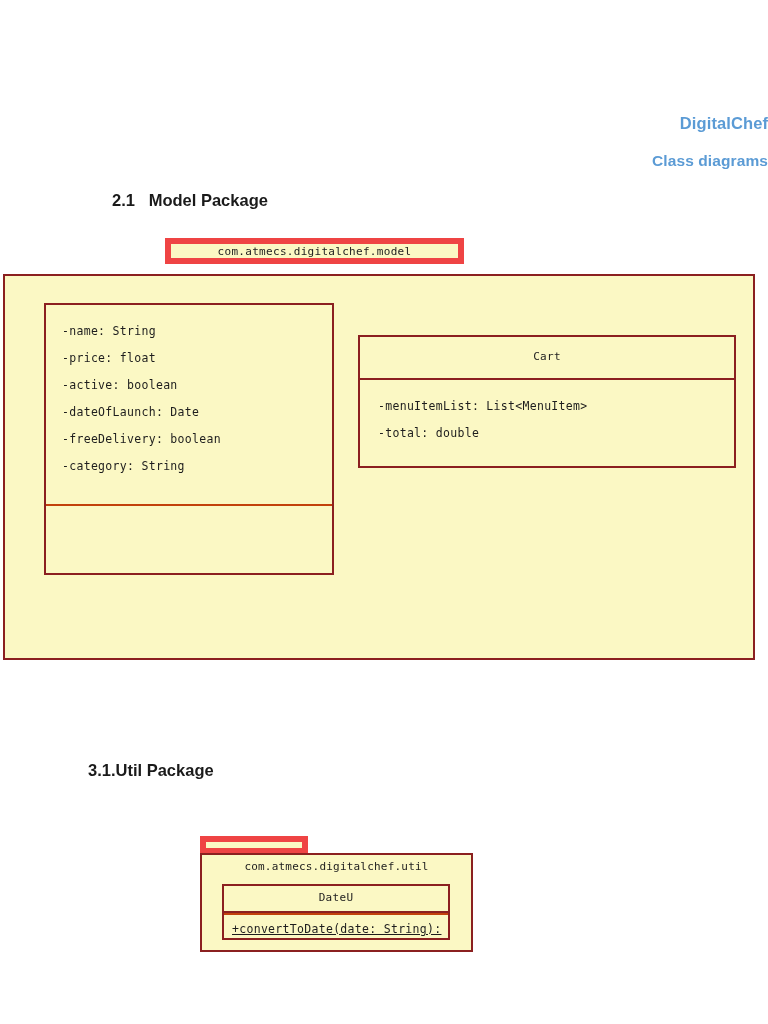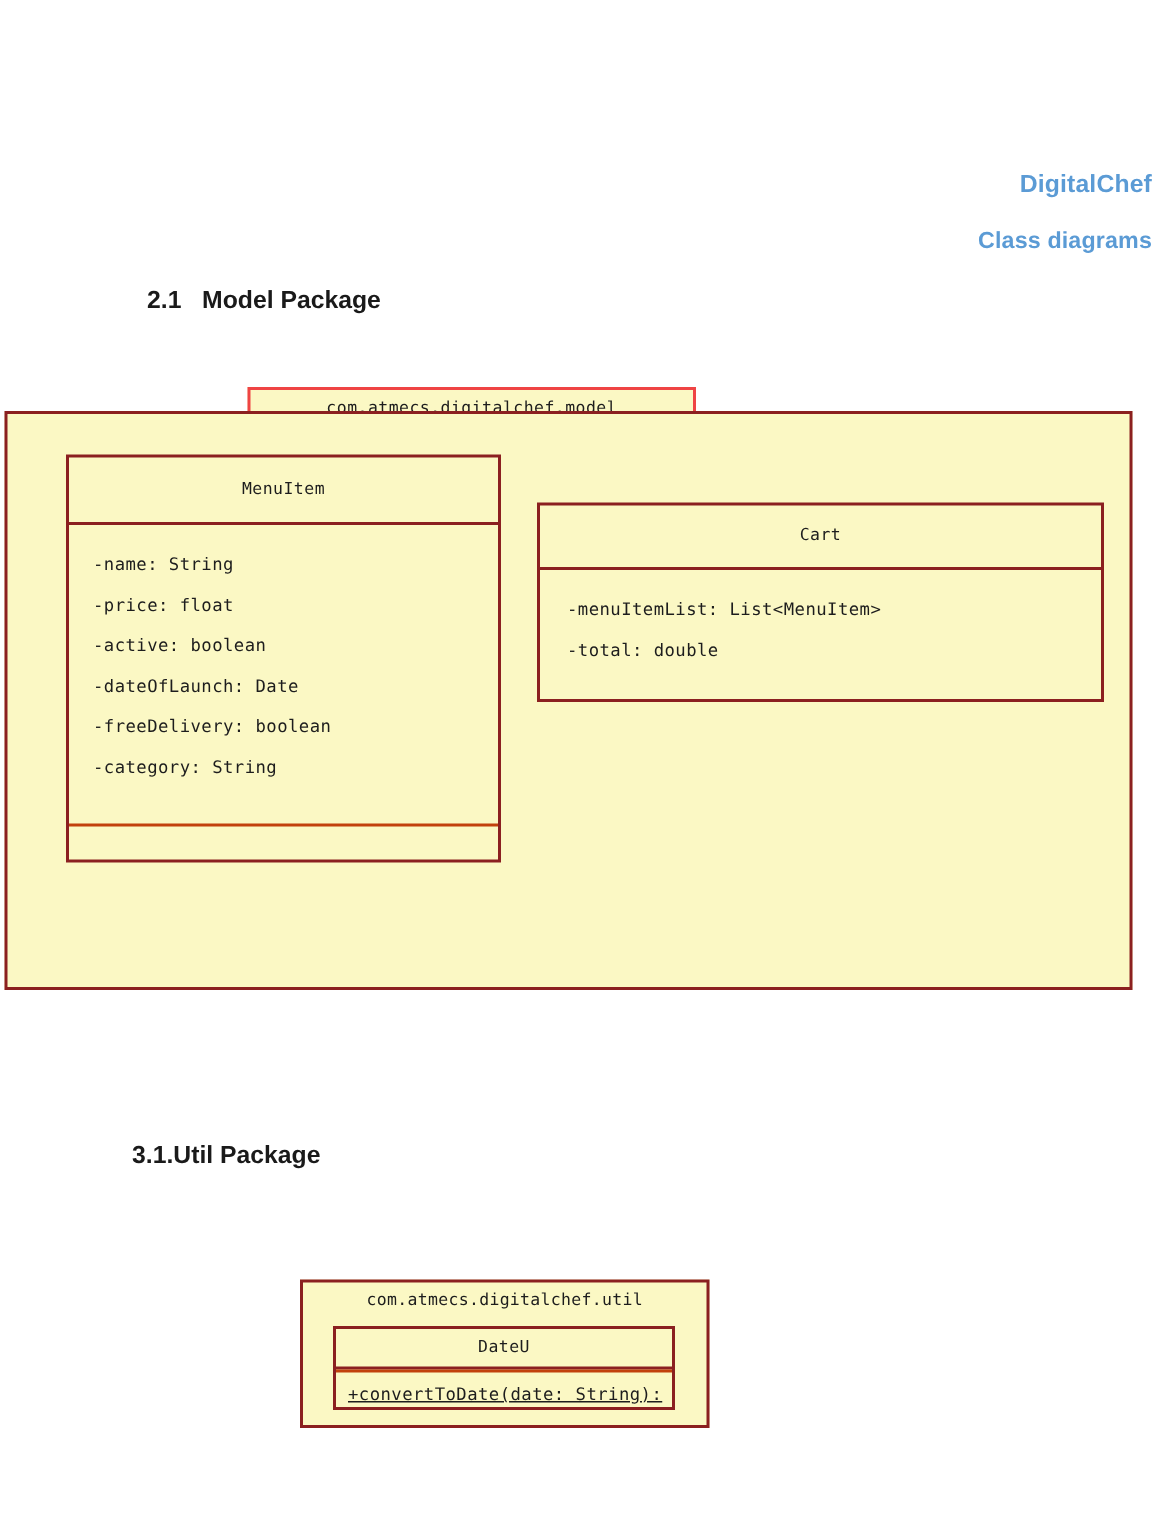--- a/index.html
+++ b/index.html
@@ -30,45 +30,44 @@
   #title-sub   { top: 152px; font-size: 15.5px; letter-spacing: .1px; }
 
   .section-heading {
     position: absolute;
     color: #1a1a1a;
     font-weight: bold;
     font-size: 16.5px;
     font-family: "Liberation Sans", sans-serif;
     white-space: pre;
   }
-  #heading-model { left: 98px; top: 191px; }
+  #heading-model { left: 112px; top: 191px; }
   #heading-util  { left: 88px;  top: 761px; }
 
   
   .uml-box {
     position: absolute;
     background: #fbf8c4;
     border: 2px solid #8b2020;
     box-sizing: border-box;
   }
   .mono {
     font-family: "DejaVu Sans Mono", "Liberation Mono", monospace;
     color: #1d1d1d;
   }
 
   
   .pkg-tab {
     position: absolute;
     background: #fbf8c4;
-    border: 2px solid #ef4444;
+    border: 6px solid #ef4444;
     box-sizing: border-box;
     display: flex;
     align-items: center;
     justify-content: center;
-    margin-top: 20px;
   }
   .pkg-body {
     position: absolute;
     background: #fbf8c4;
     border: 2px solid #8b2020;
     box-sizing: border-box;
   }
   .pkg-label {
     font-size: 11px;
     letter-spacing: .3px;
@@ -163,21 +162,20 @@
 
 <div class="section-heading" id="heading-model">2.1   Model Package</div>
 
 <div class="pkg-tab" id="model-pkg-tab">
   <span class="mono pkg-label">com.atmecs.digitalchef.model</span>
 </div>
 
 <div class="pkg-body" id="model-pkg-body"></div>
 
 <div class="uml-box class-box" id="menuitem-box">
-  <div class="mono class-name">MenuItem</div>
   <div class="mono class-attrs">
     <div>-name: String</div>
     <div>-price: float</div>
     <div>-active: boolean</div>
     <div>-dateOfLaunch: Date</div>
     <div>-freeDelivery: boolean</div>
     <div>-category: String</div>
   </div>
   <div class="mono class-ops"></div>
 </div>

